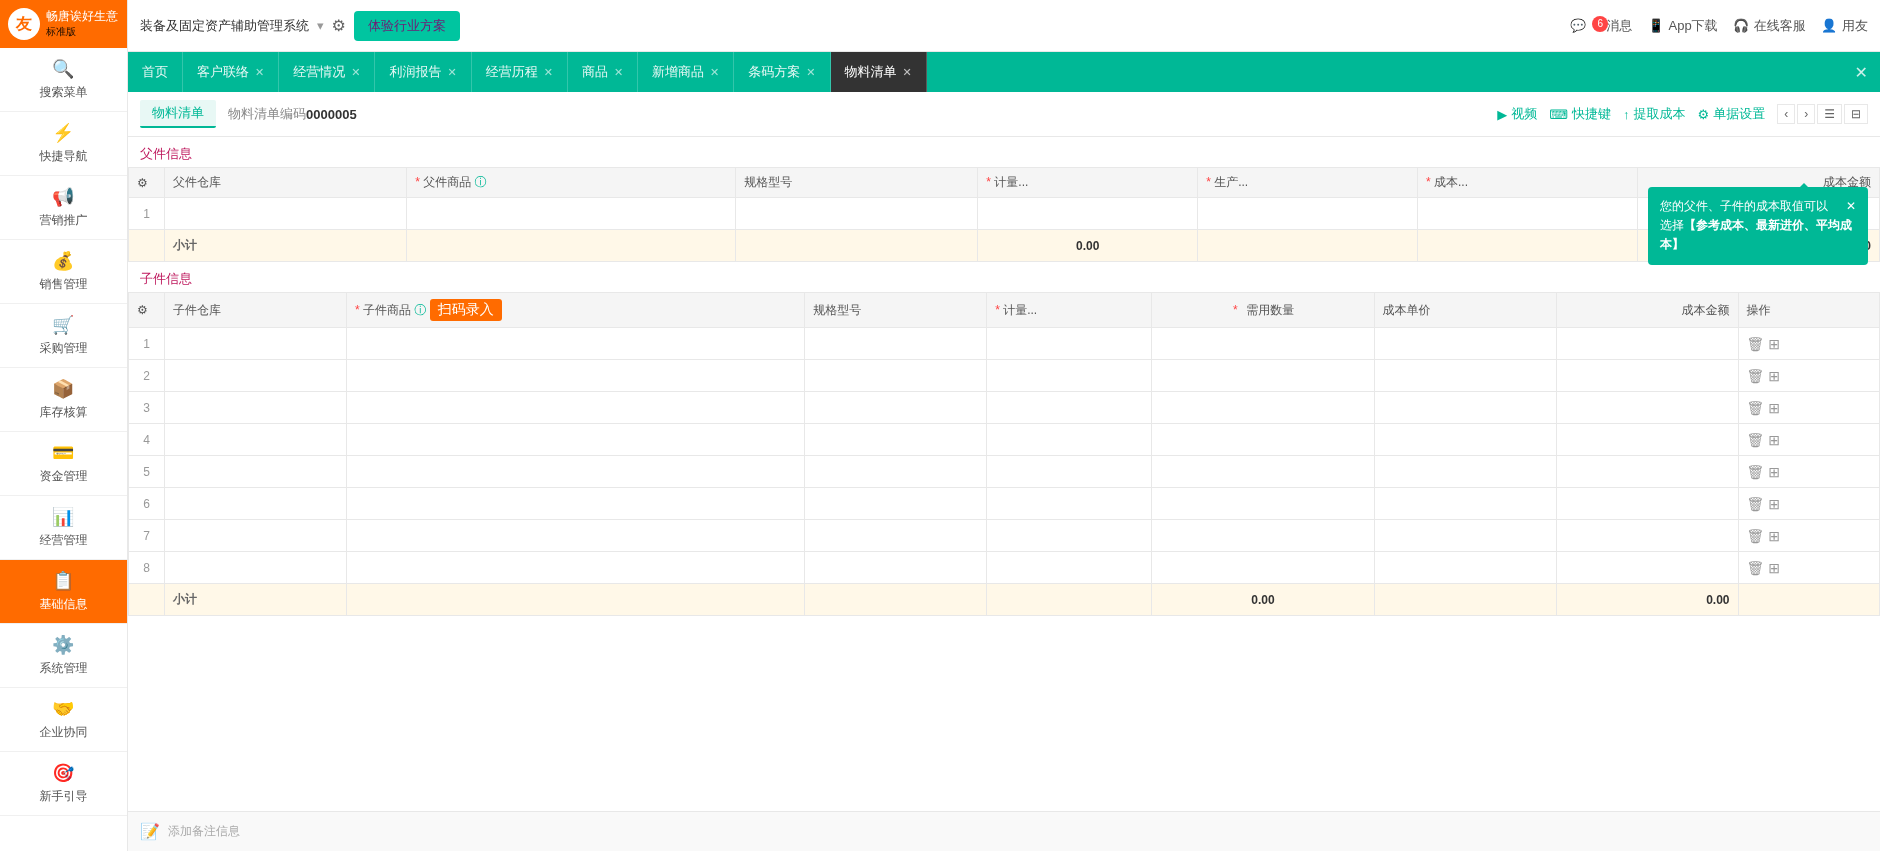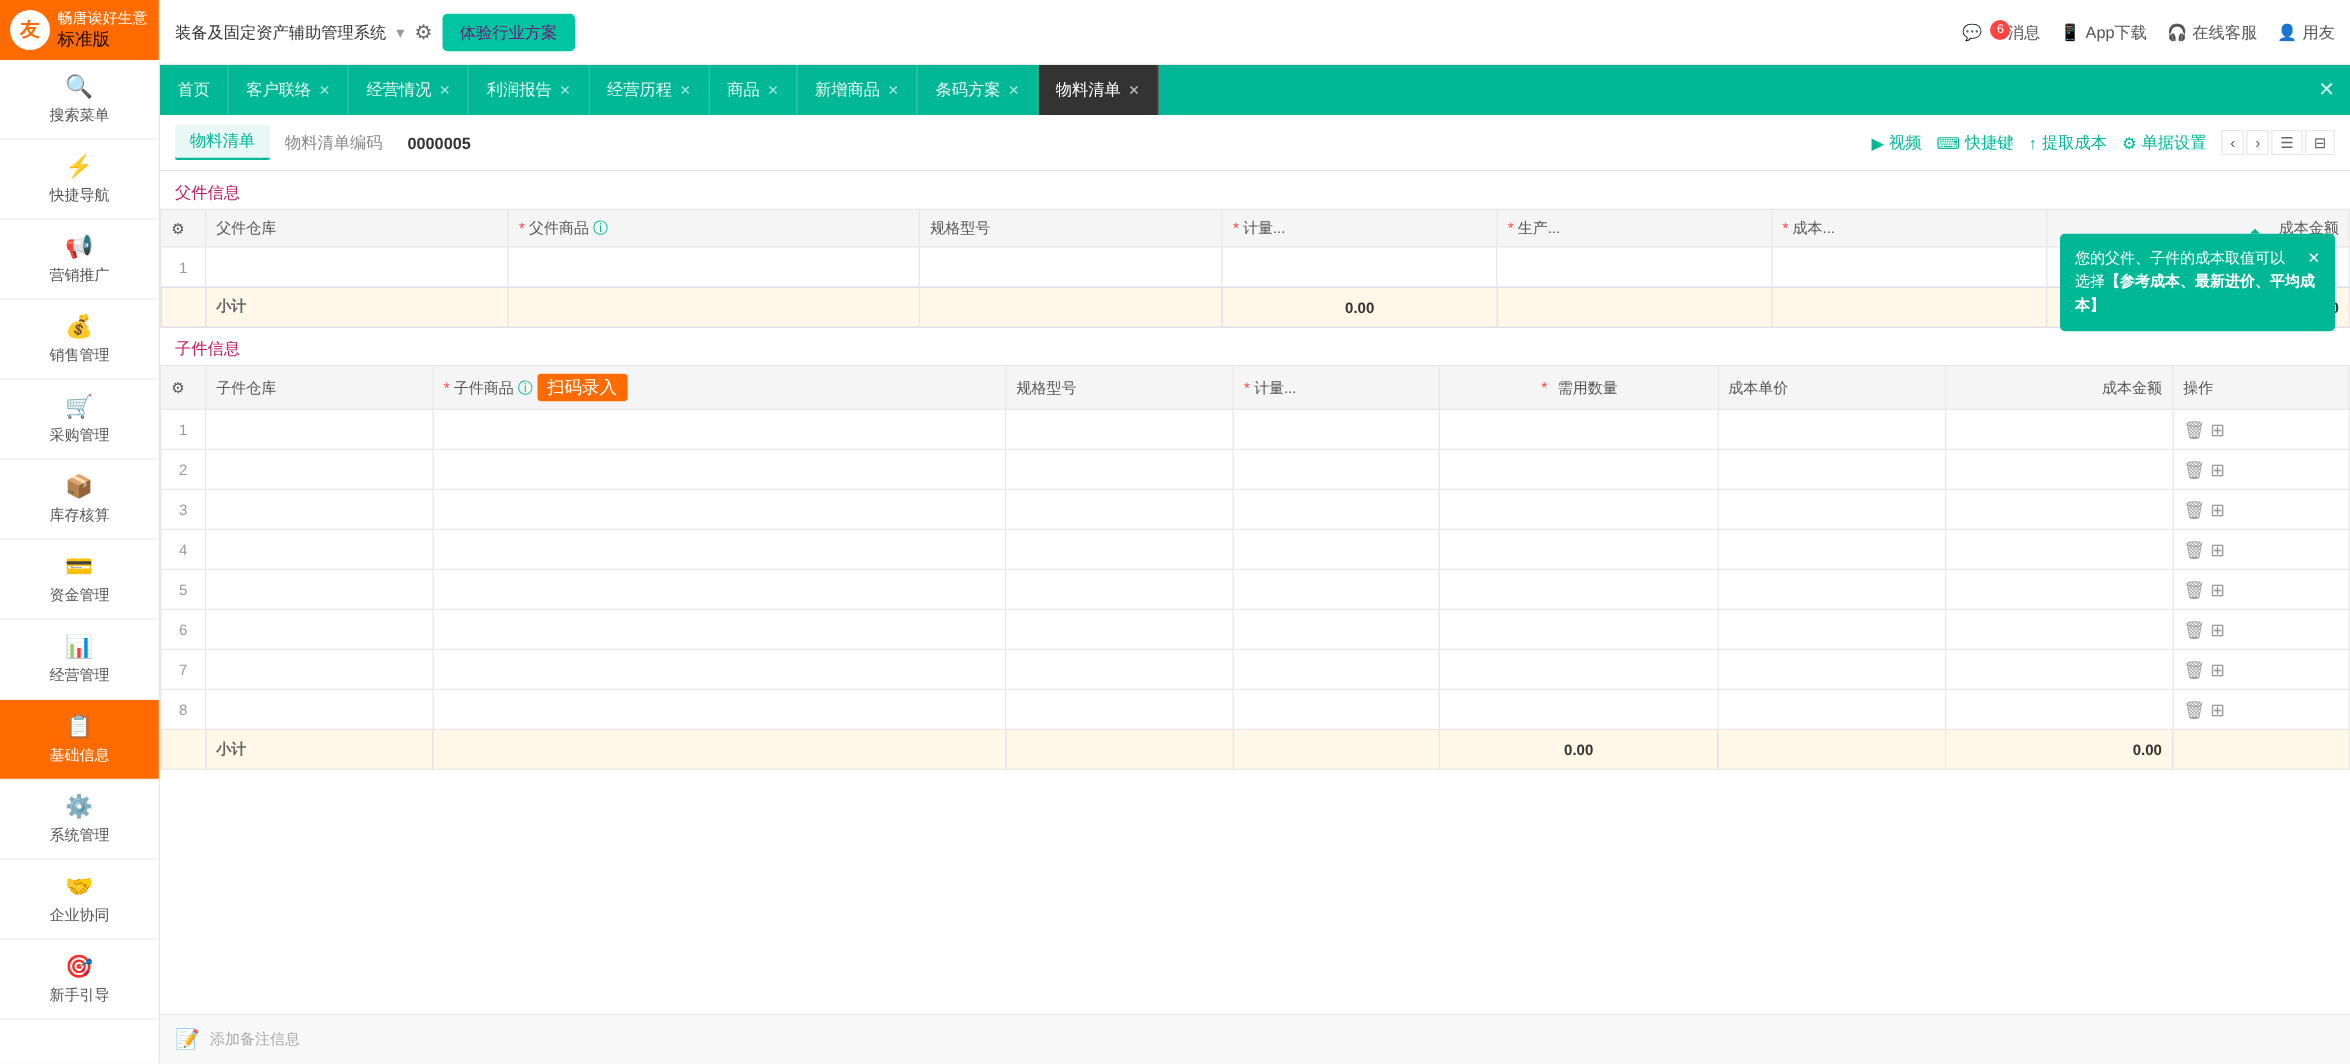--- a/index.html
+++ b/index.html
@@ -23,21 +23,21 @@
       height: 48px;
     }
     .sidebar-logo-icon {
       width: 32px; height: 32px;
       background: #fff;
       border-radius: 50%;
       display: flex; align-items: center; justify-content: center;
       color: #ff6b00; font-size: 16px; font-weight: bold;
     }
     .sidebar-logo-text { color: #fff; font-size: 12px; line-height: 1.3; }
-    .sidebar-logo-sub { font-size: 14px; opacity: 0.9; }
+    .sidebar-logo-sub { font-size: 10px; opacity: 0.9; }
 
     .sidebar-item {
       display: flex; flex-direction: column; align-items: center;
       padding: 10px 4px; cursor: pointer; color: #555;
       font-size: 12px; gap: 4px; border-bottom: 1px solid #f0f0f0;
     }
     .sidebar-item.active { background: #ff6b00; color: #fff; }
     .sidebar-item .icon { font-size: 18px; }
 
     
@@ -117,21 +117,21 @@
       gap: 8px;
     }
     .sub-tab {
       padding: 4px 12px;
       cursor: pointer;
       color: #555;
       font-size: 13px;
       border-radius: 2px;
     }
     .sub-tab.active { background: #e8f8f5; color: #00b896; border-bottom: 2px solid #00b896; }
-    .sub-code { display: flex; align-items: center; gap: 20px; margin-left: 4px; }
+    .sub-code { display: flex; align-items: center; gap: 0; margin-left: 4px; }
     .sub-code-label { color: #888; font-size: 13px; }
     .sub-code-val { color: #333; font-size: 13px; font-weight: bold; }
     .ctrl-item {
       display: flex; align-items: center; gap: 4px;
       color: #00b896; font-size: 13px; cursor: pointer;
     }
 
     
     .section-title {
       padding: 8px 12px 4px;
@@ -160,21 +160,21 @@
       padding: 4px 8px;
       color: #333;
       height: 32px;
     }
     .data-table .row-num {
       text-align: center;
       color: #999;
       width: 36px;
     }
     .data-table .subtotal {
-      background: #8b5cf6;
+      background: #15803d;
       font-weight: bold;
     }
     .data-table .subtotal td {
       background: #fff8e8;
     }
     .gear-cell {
       text-align: center;
       width: 32px;
       color: #888;
     }

